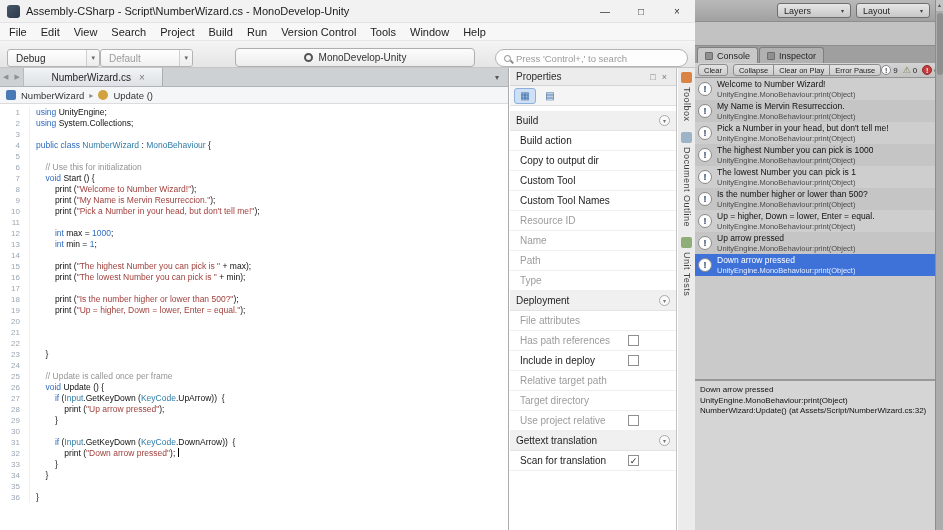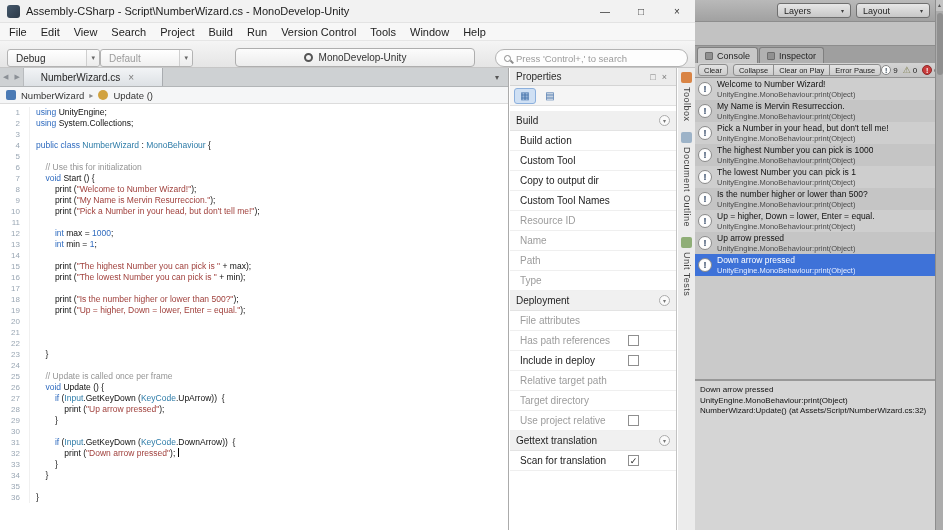--- a/index.html
+++ b/index.html
@@ -24,21 +24,21 @@
   .searchbox{margin-left:auto;width:193px;height:18px;border:1px solid #b3b3b3;border-radius:9px;background:#fdfdfd;display:flex;align-items:center;padding:0 8px;gap:5px}
   .lens{width:7px;height:7px;border:1.5px solid #8a8a8a;border-radius:50%;position:relative;flex:none}
   .lens::after{content:"";position:absolute;left:5px;top:5px;width:4px;height:1.5px;background:#8a8a8a;transform:rotate(45deg)}
   .searchbox input{border:none;outline:none;background:transparent;font-size:9.5px;color:#444;width:100%}
   .searchbox input::placeholder{color:#9a9a9a}
 
   .docarea{position:absolute;top:68px;left:0;right:1px;bottom:0}
   .editor{position:absolute;left:0;top:0;width:509px;height:100%;display:flex;flex-direction:column;border-right:1px solid #ababab;background:#fff}
   .tabbar{height:19px;background:#ced1d3;border-bottom:1px solid #b2b5b7;display:flex;align-items:stretch}
   .navbtn{display:flex;align-items:center;padding:0 3px;color:#8b9096;font-size:7px}
-  .tab{display:flex;align-items:center;gap:8px;min-width:140px;padding:0 17px;background:linear-gradient(#f2f4f6,#dde1e5);border-left:1px solid #b8bbbe;border-right:1px solid #a9acb0;font-size:10px;color:#1f1f1f;justify-content:flex-start}
+  .tab{display:flex;align-items:center;gap:8px;min-width:140px;padding:0 17px;background:linear-gradient(#f2f4f6,#dde1e5);border-left:1px solid #b8bbbe;border-right:1px solid #a9acb0;font-size:10px;color:#1f1f1f;justify-content:flex-end}
   .tclose{color:#7a7a7a;font-size:10px}
   .tab-list-btn{margin-left:auto;display:flex;align-items:center;padding:0 9px;color:#555;font-size:8px}
   .breadcrumb{height:17px;background:#f5f6f7;border-bottom:1px solid #dcdcdc;display:flex;align-items:center;padding:0 6px;gap:5px;font-size:9.5px;color:#333}
   .crumb-icon{width:10px;height:10px;flex:none}
   .ci-class{background:#4a7ab5;border-radius:2px}
   .ci-method{background:#d1a23f;border-radius:50%}
   .crumb-sep{color:#8a8a8a;font-size:8px}
   .code{flex:1;background:#fff;overflow:hidden;font-family:"DejaVu Sans Mono",monospace;font-size:8.5px;padding-top:3px}
   .code-line{display:flex;height:11px;line-height:11px}
   .line-num{width:30px;flex:none;text-align:right;padding-right:9px;color:#9aa7b4;font-size:8px;border-right:1px solid #f0f0f0}
@@ -344,24 +344,24 @@
         </div>
         <div class="prop-rows">
             <div class="prop-section">
               <span>Build</span>
               <span class="sec-chev">▾</span>
             </div>
             <div class="prop-row">
               <span>Build action</span>
             </div>
             <div class="prop-row">
+              <span>Copy to output dir</span>
+            </div>
+            <div class="prop-row">
               <span>Custom Tool</span>
-            </div>
-            <div class="prop-row">
-              <span>Copy to output dir</span>
             </div>
             <div class="prop-row">
               <span>Custom Tool Names</span>
             </div>
             <div class="prop-row dis">
               <span>Resource ID</span>
             </div>
             <div class="prop-row dis">
               <span>Name</span>
             </div>

